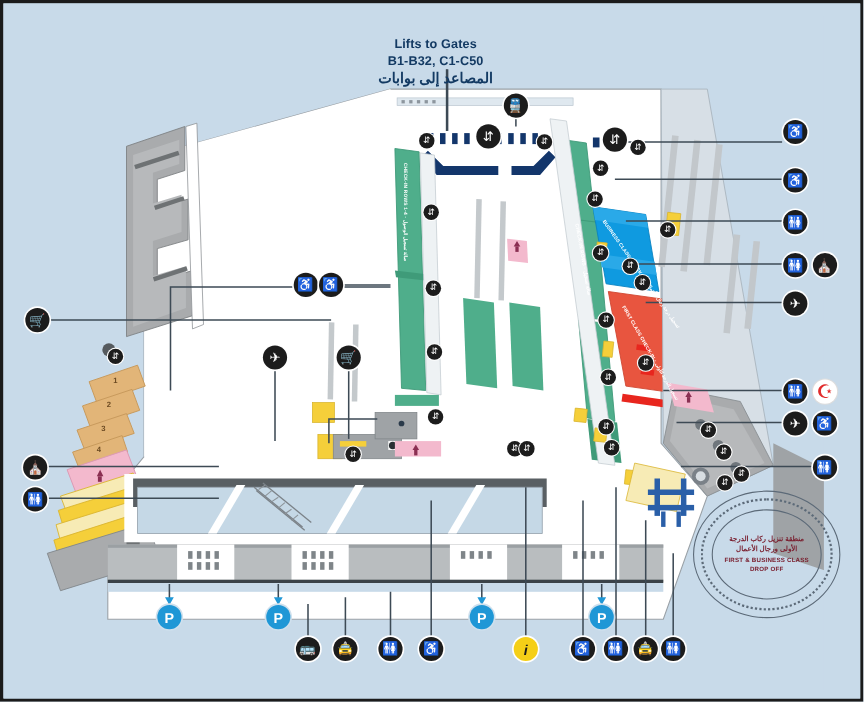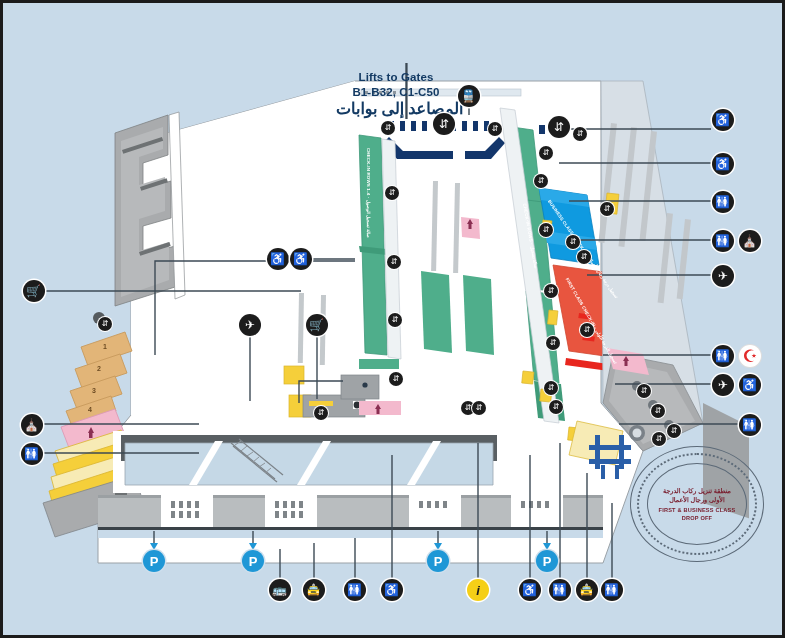--- a/index.html
+++ b/index.html
@@ -20,23 +20,22 @@
   
   .hdr {
     position:absolute;
     text-align:center;
     color:#133a63;
     font-weight:bold;
     line-height:1.28;
     font-size:11.5px;
     letter-spacing:.1px;
     white-space:nowrap;
-    margin-top:36px;
-  }
-  .hdr .ar { font-size:16px;font-family:Liberation Serif, serif; }
+  }
+  .hdr .ar { font-size:13px; }
 
   
   .poi {
     position:absolute;
     width:22px; height:22px;
     border-radius:50%;
     background:#1c1c1c;
     display:flex; align-items:center; justify-content:center;
     color:#ffffff;
     font-size:12px;

